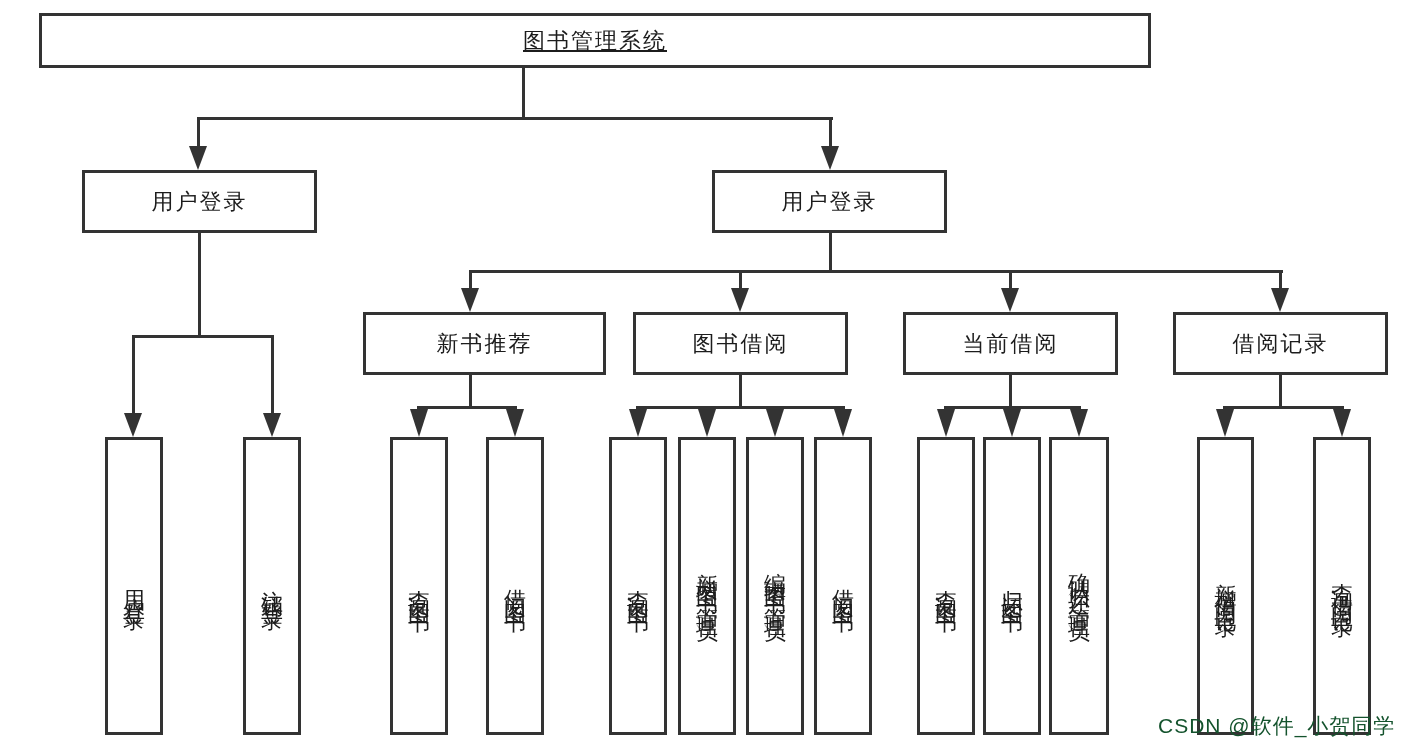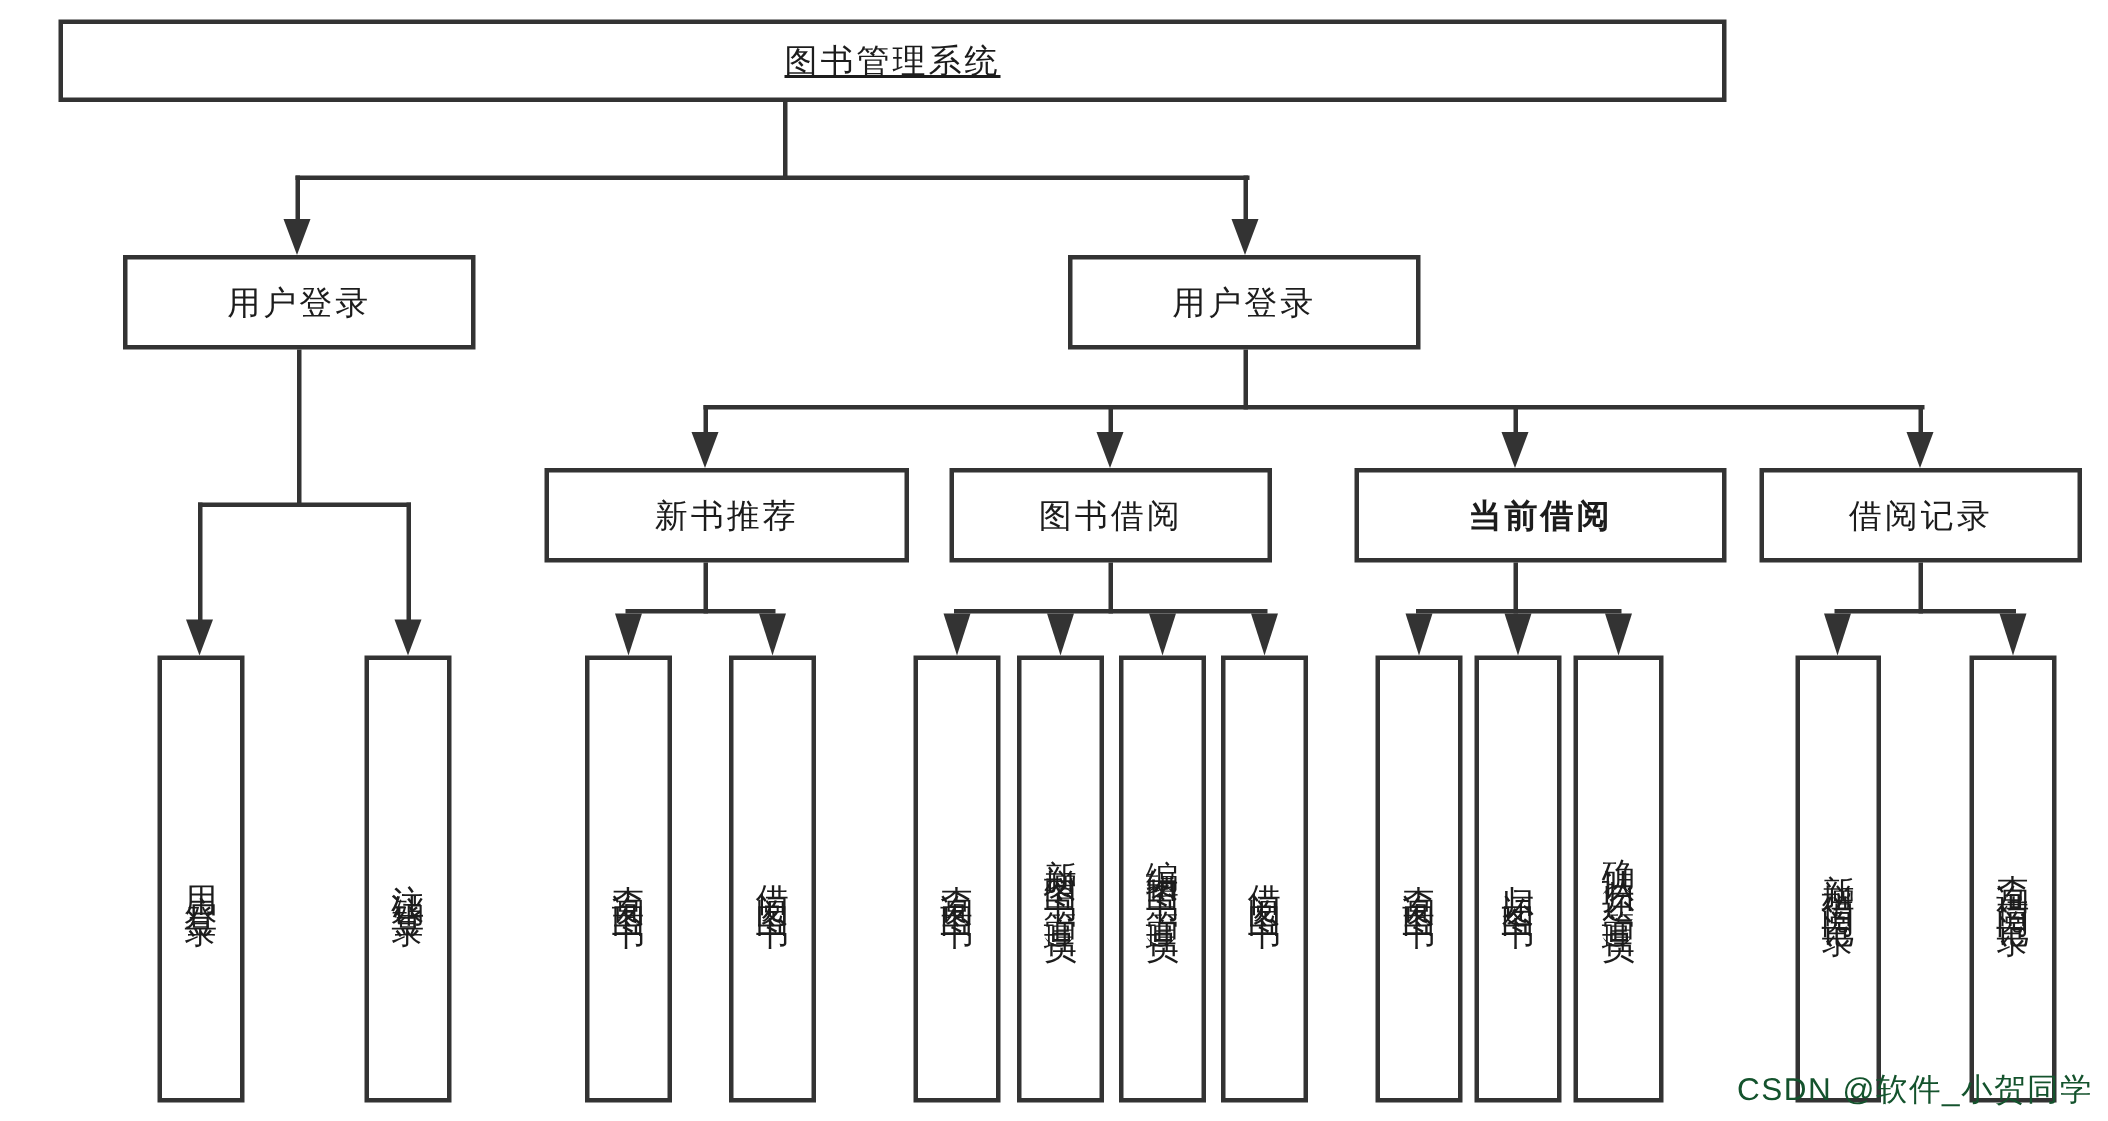--- a/index.html
+++ b/index.html
@@ -41,21 +41,21 @@
   <div class="box" style="left:712px;top:170px;width:235px;height:63px;">
     <span>用户登录</span>
   </div>
 
   <div class="box" style="left:363px;top:312px;width:243px;height:63px;">
     <span>新书推荐</span>
   </div>
   <div class="box" style="left:633px;top:312px;width:215px;height:63px;">
     <span>图书借阅</span>
   </div>
-  <div class="box" style="left:903px;top:312px;width:248px;height:63px;font-weight:bold;">
+  <div class="box" style="left:903px;top:312px;width:215px;height:63px;">
     <span>当前借阅</span>
   </div>
   <div class="box" style="left:1173px;top:312px;width:215px;height:63px;">
     <span>借阅记录</span>
   </div>
 
   <div class="box vbox" style="left:105px;top:437px;width:58px;height:298px;">
     <span>用户登录</span>
   </div>
   <div class="box vbox" style="left:243px;top:437px;width:58px;height:298px;">

